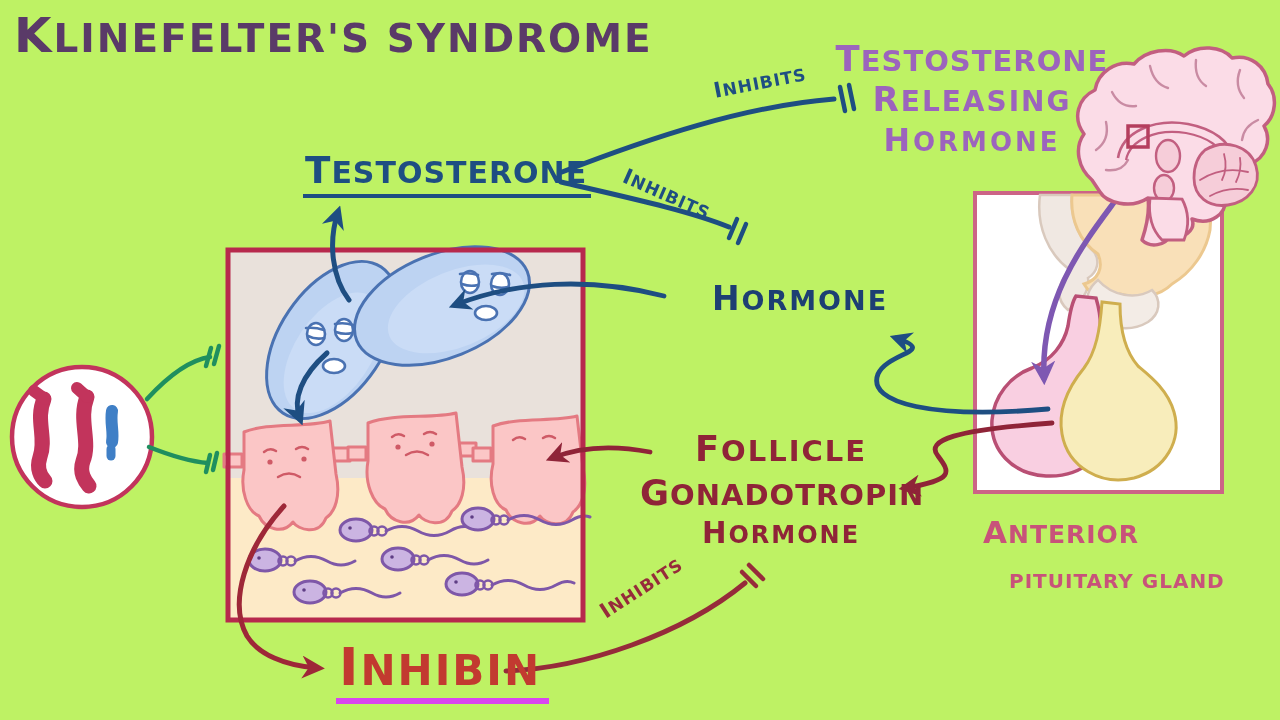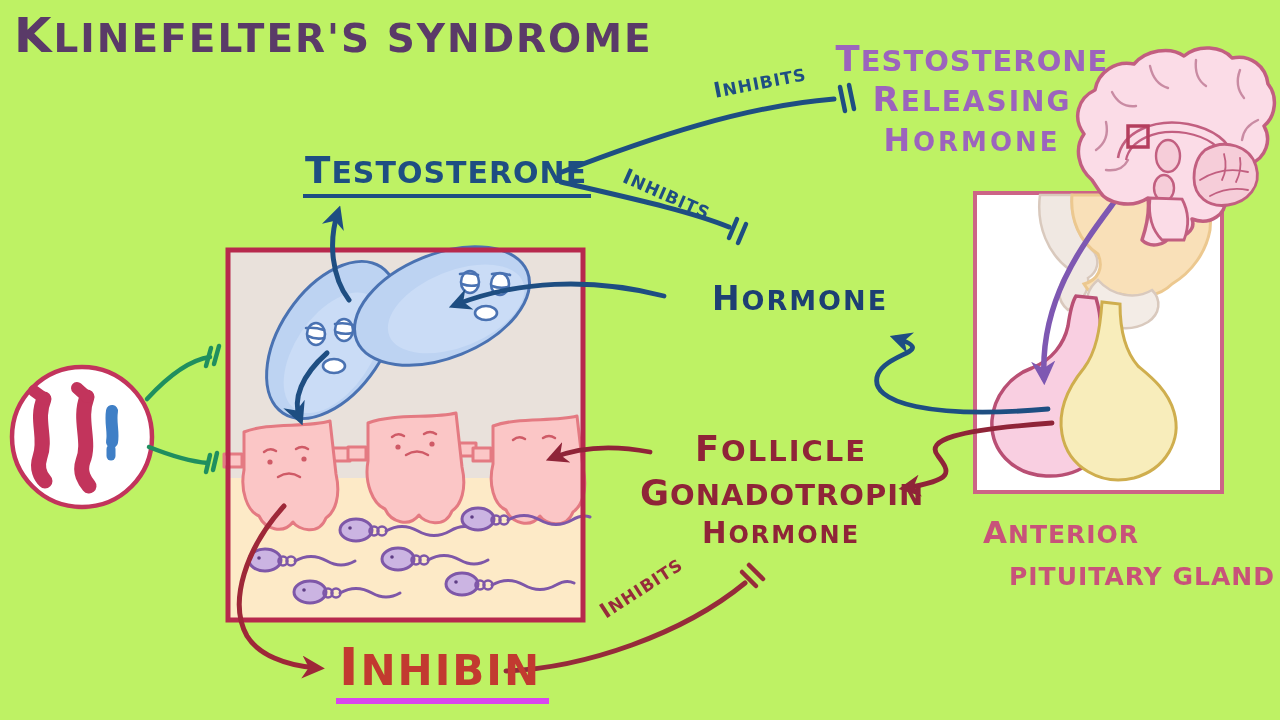--- a/index.html
+++ b/index.html
@@ -25,21 +25,21 @@
   #lh .l1{font-size:32px;letter-spacing:1px;}
   #lh .l2{font-size:27px;letter-spacing:2px;margin-top:8px;}
   
   #fsh{left:640px;top:430px;width:282px;color:#8f2438;}
   #fsh .l1{font-size:29px;letter-spacing:2px;}
   #fsh .l2{font-size:29px;letter-spacing:1px;margin-top:7px;}
   #fsh .l3{font-size:24px;letter-spacing:2px;margin-top:7px;}
   
   #antpit{left:983px;top:516px;color:#c8527a;}
   #antpit .l1{font-size:25px;letter-spacing:1px;}
-  #antpit .l2{font-size:25px;letter-spacing:1px;margin-top:15px;margin-left:26px;}
+  #antpit .l2{font-size:20px;letter-spacing:1px;margin-top:22px;margin-left:26px;}
   
   #inhibin{left:336px;top:640px;font-size:42px;letter-spacing:2px;color:#c23a30;
            border-bottom:6px solid #d946ef;padding:0 8px 3px 3px;}
   
   .inhibits{font-size:17px;letter-spacing:1px;}
   #inhibits-gnrh{left:714px;top:80px;color:#1e4e82;transform:rotate(-11deg);transform-origin:left center;}
   #inhibits-lh{left:624px;top:164px;color:#1e4e82;transform:rotate(24deg);transform-origin:left center;}
   #inhibits-fsh{left:602px;top:602px;color:#962b3a;transform:rotate(-33deg);transform-origin:left center;}
 </style>
 </head>

